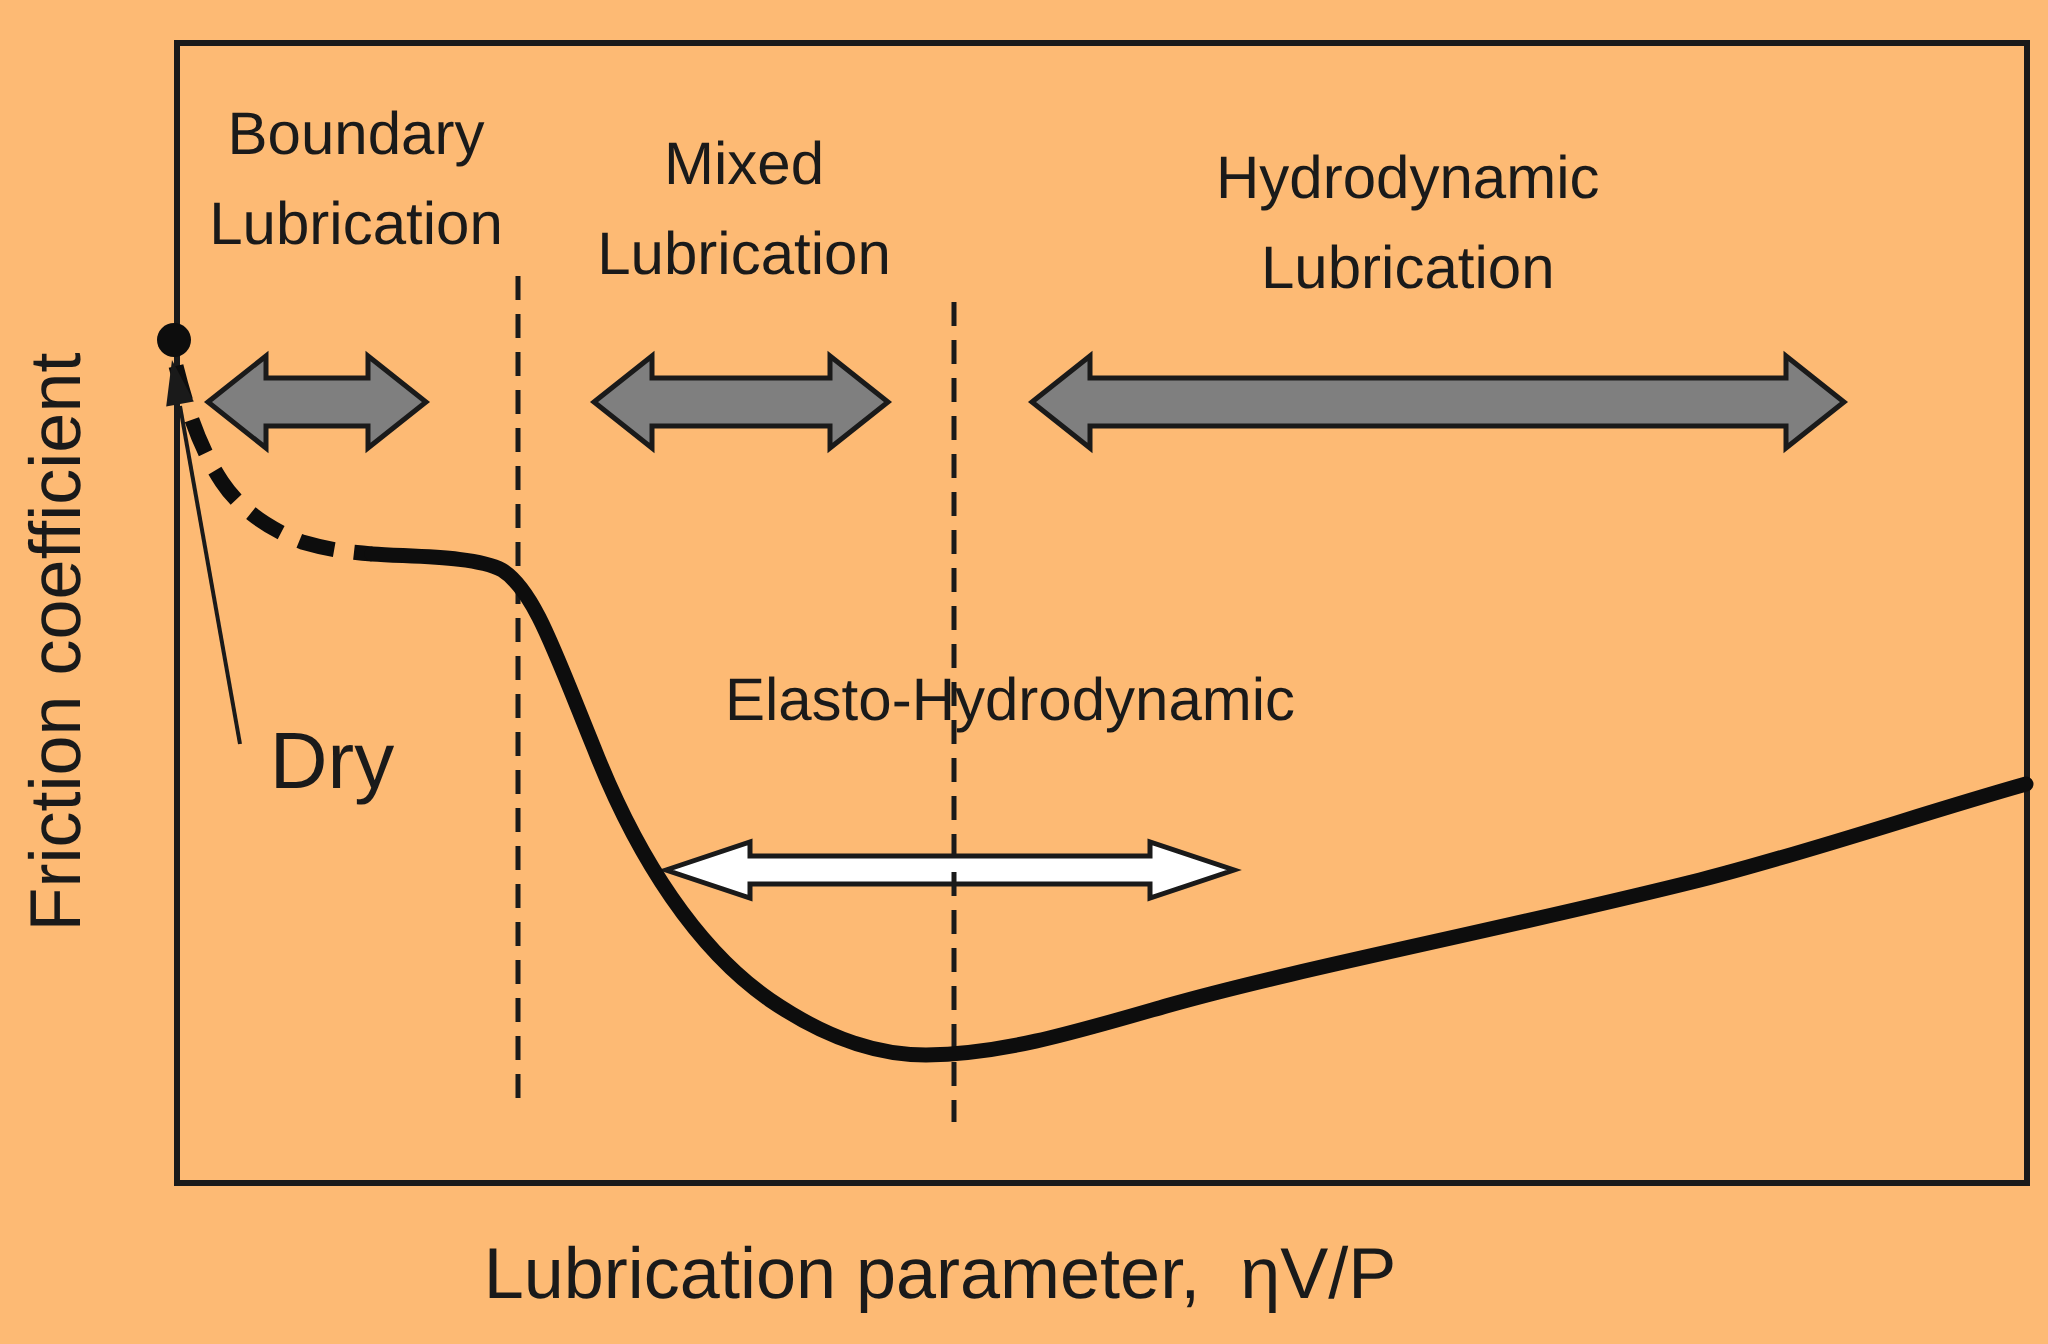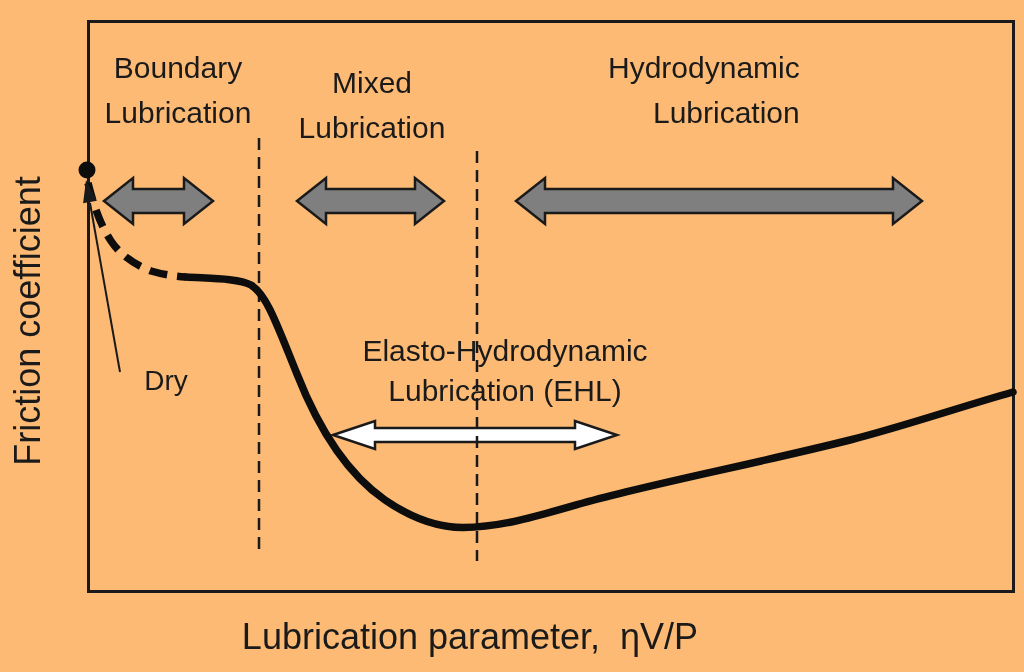--- a/index.html
+++ b/index.html
@@ -10,28 +10,28 @@
     font-family:"Liberation Sans", sans-serif;
     color:#1a1a1a;
     overflow:hidden;
   }
   .stage svg{position:absolute;left:0;top:0;}
   .label{position:absolute;white-space:nowrap;}
   .region-label{
     font-size:30px;line-height:45px;text-align:center;
     transform:translateX(-50%);
   }
-  .region-label.left-aligned{transform:none;text-align:right;}
+  .region-label.left-aligned{transform:none;text-align:center;margin-top:22px;}
   .ehl-label{
     font-size:30px;line-height:40px;text-align:center;
     transform:translateX(-50%);
     margin-top:16px;
   }
   .dry-label{
-    font-size:28px;line-height:38px;text-align:center;
+    font-size:40px;line-height:38px;text-align:center;
     transform:translateX(-50%);
   }
   .x-axis-label{
     font-size:36px;line-height:42px;text-align:right;
     transform:translateX(-50%);
     white-space:pre;
   }
   .y-axis-label{
     font-size:36px;line-height:40px;
     transform:translate(-50%,-50%) rotate(-90deg);
@@ -82,21 +82,20 @@
     <div>Lubrication</div>
   </div>
 
   <div class="label region-label left-aligned" style="left:608px;top:45px">
     <div>Hydrodynamic</div>
     <div>Lubrication</div>
   </div>
 
   <div class="label ehl-label" style="left:505px;top:315px">
     <div>Elasto-Hydrodynamic</div>
-    <div>Lubrication (EHL)</div>
   </div>
 
   <div class="label dry-label" style="left:166px;top:362px">
     <div>Dry</div>
   </div>
 
   <div class="label x-axis-label" style="left:470px;top:616px">Lubrication parameter,  ηV/P</div>
 
   <div class="label y-axis-label" style="left:28px;top:321px">Friction coefficient</div>
 

